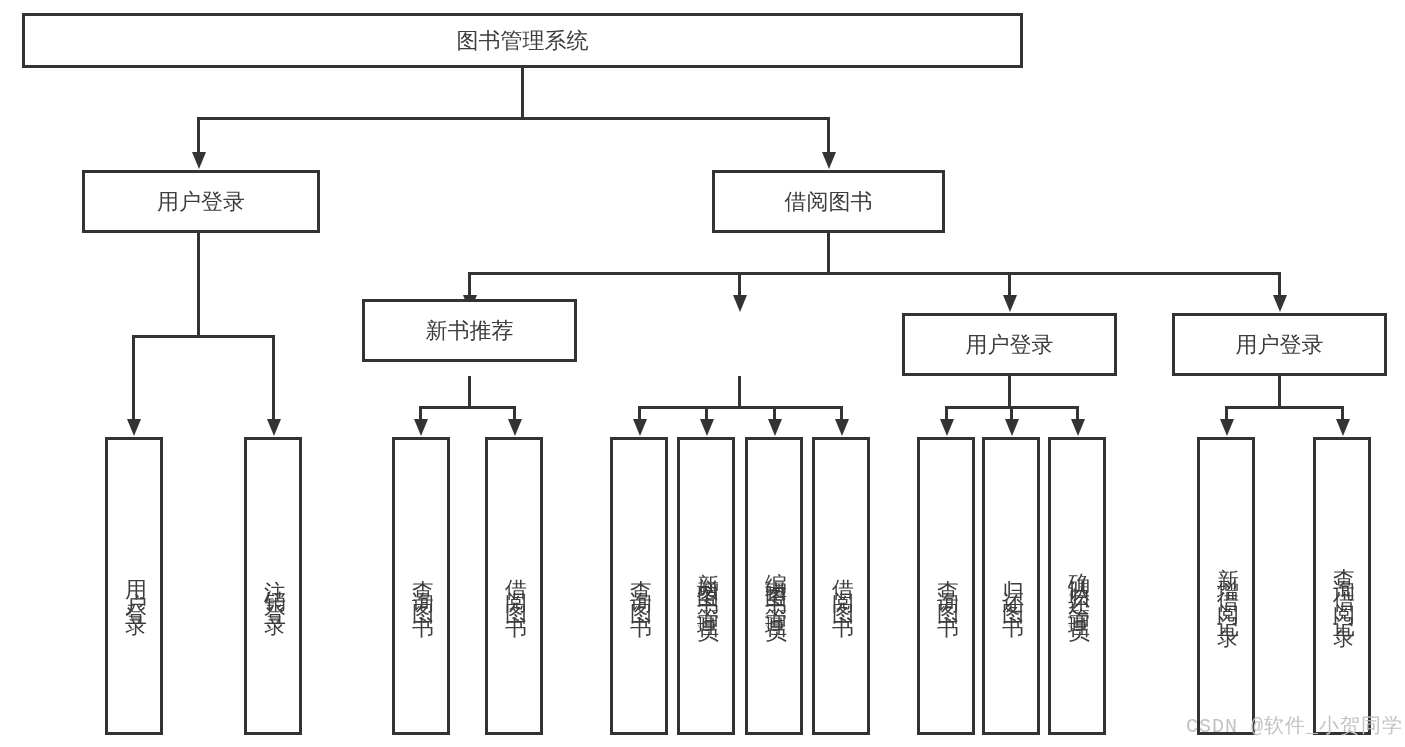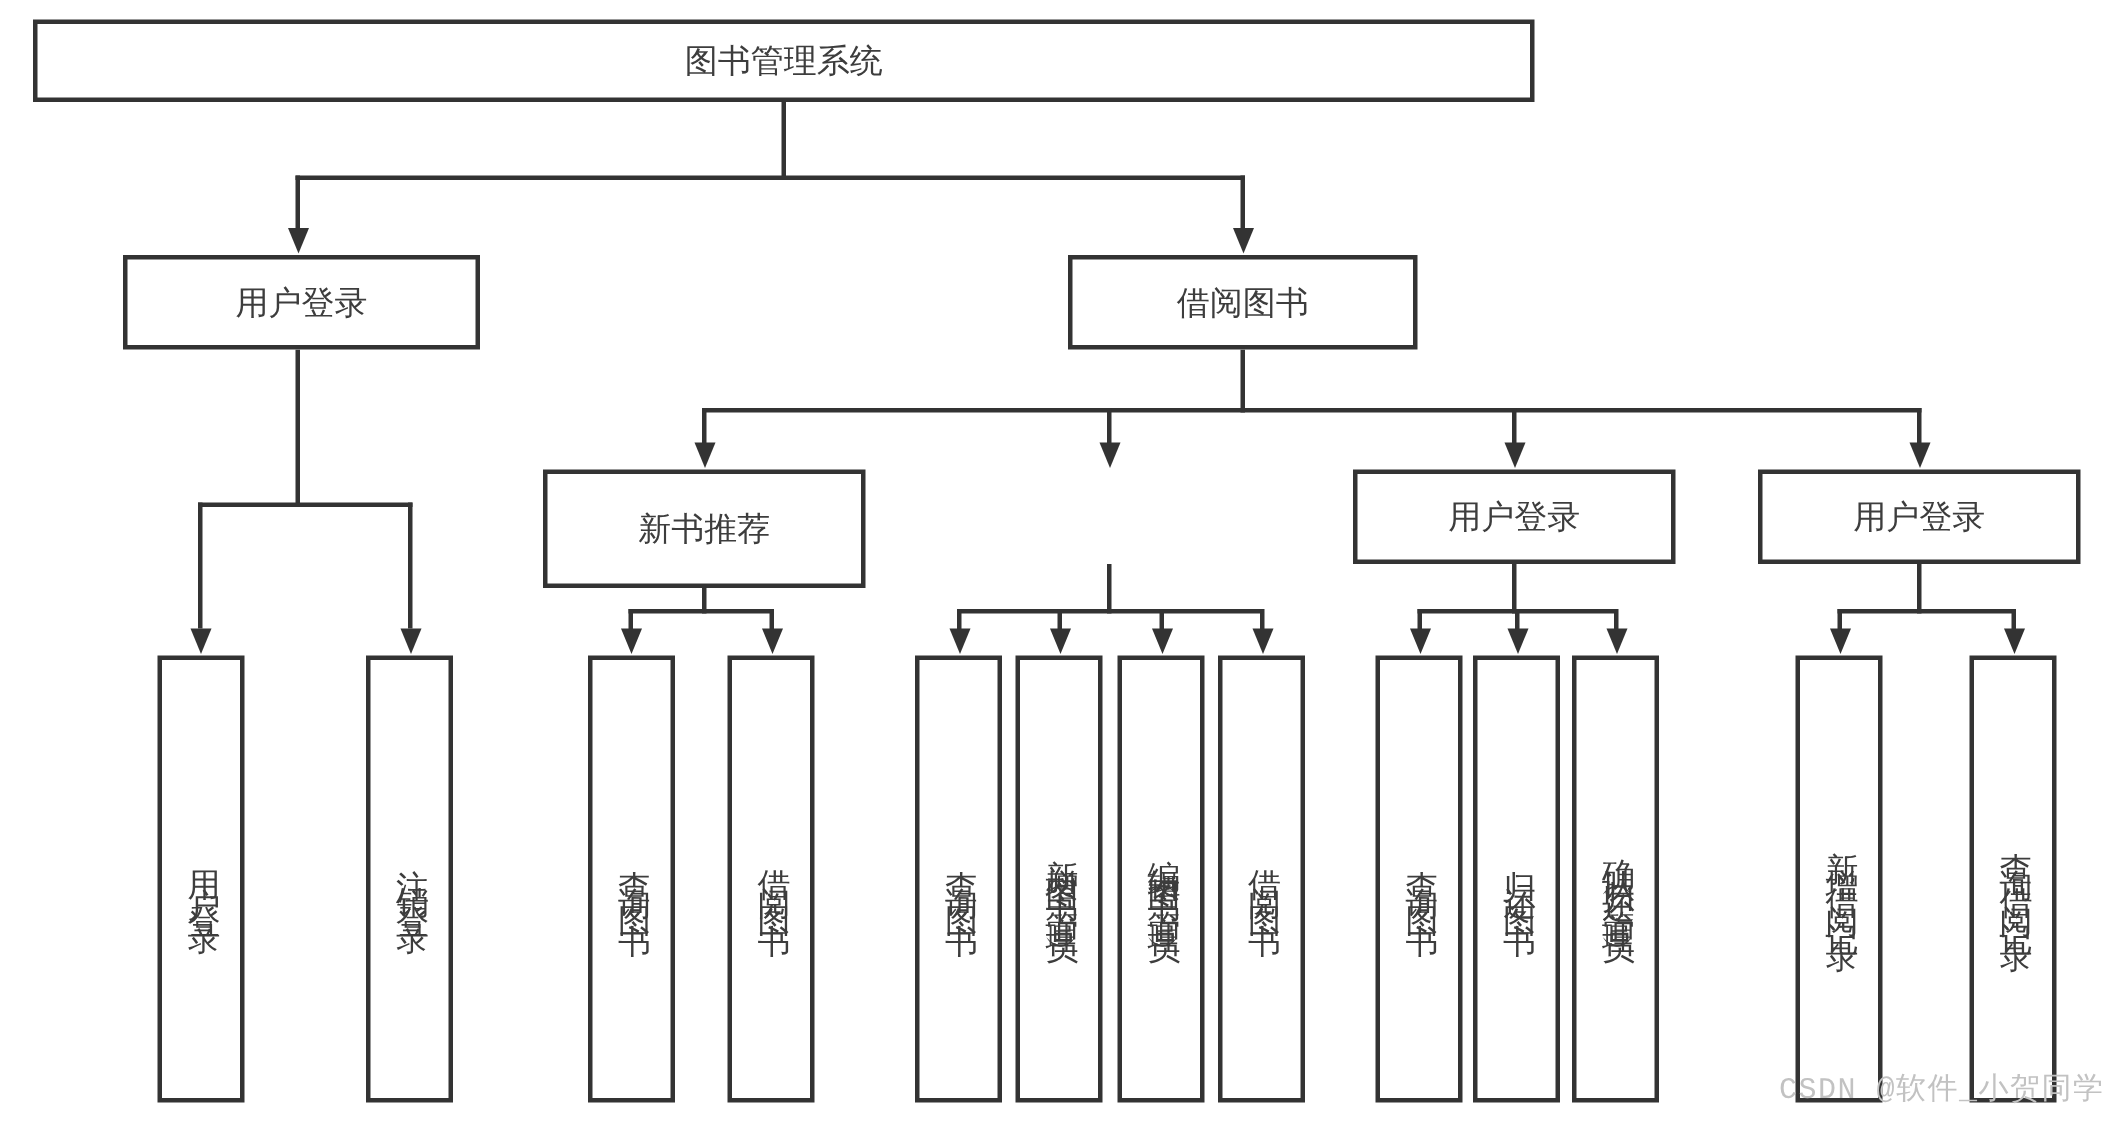--- a/index.html
+++ b/index.html
@@ -124,21 +124,21 @@
     <span>图书管理系统</span>
   </div>
 
   <div class="box h" style="left:82px;top:170px;width:238px;height:63px">
     <span>用户登录</span>
   </div>
   <div class="box h" style="left:712px;top:170px;width:233px;height:63px">
     <span>借阅图书</span>
   </div>
 
-  <div class="box h" style="left:362px;top:313px;width:215px;height:79px">
+  <div class="box h" style="left:362px;top:299px;width:215px;height:63px">
     <span>新书推荐</span>
   </div>
   <div class="box h" style="left:902px;top:313px;width:215px;height:63px">
     <span>用户登录</span>
   </div>
   <div class="box h" style="left:1172px;top:313px;width:215px;height:63px">
     <span>用户登录</span>
   </div>
 
   <div class="box v" style="left:105px;top:437px;width:58px;height:298px">

